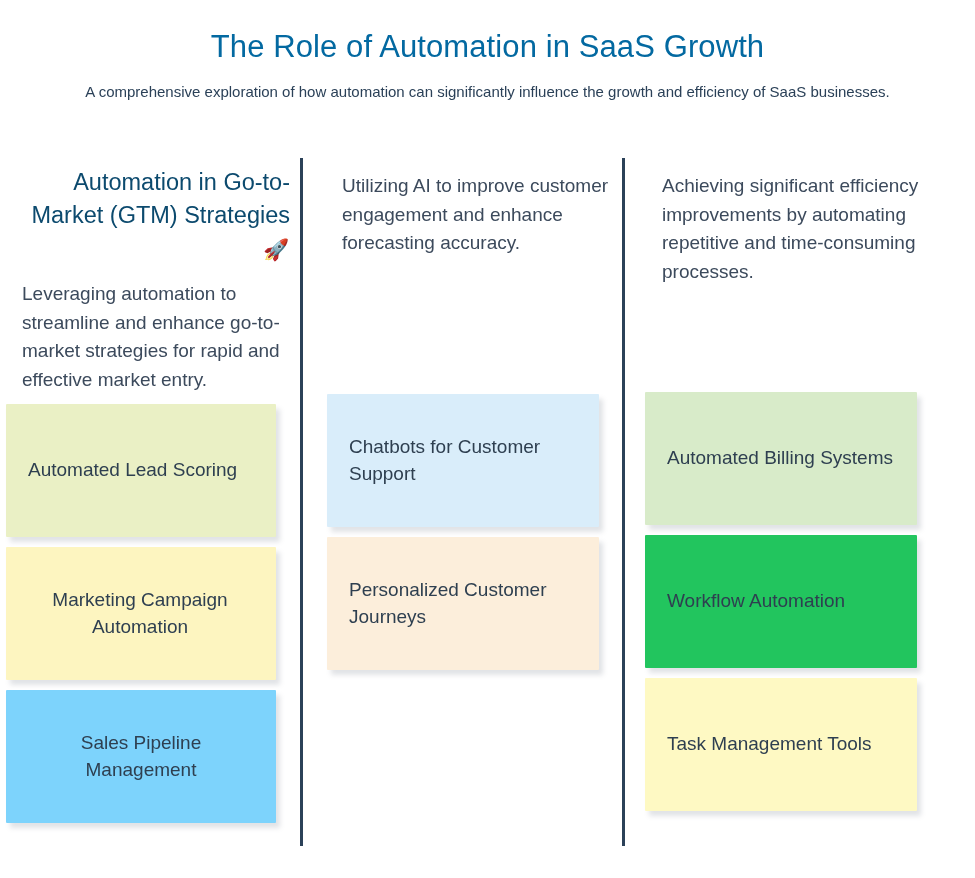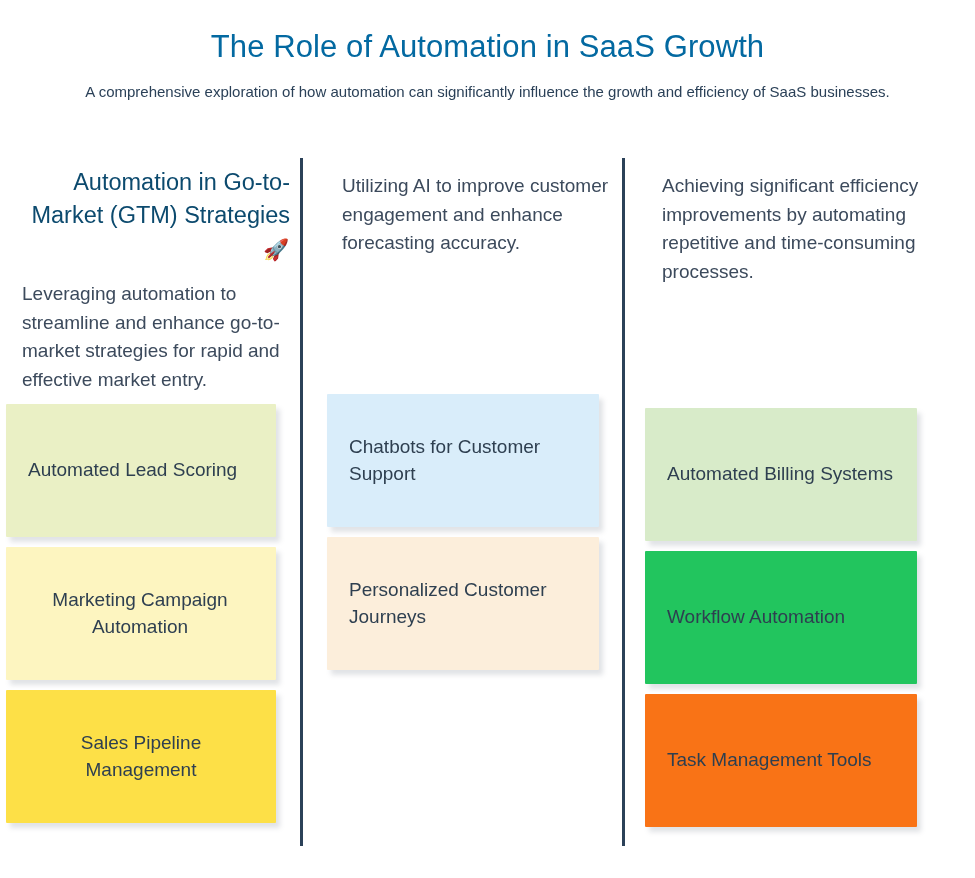--- a/index.html
+++ b/index.html
@@ -85,21 +85,21 @@
     margin-top: 14px;
   }
 
   
   .cards {
     position: absolute;
     left: 0;
   }
   .cards.c1 { top: 246px; left: -16px; width: 270px; text-align: center; }
   .cards.c2 { top: 236px; left: -15px; width: 272px; }
-  .cards.c3 { top: 250px; left: -17px; width: 272px; }
+  .cards.c3 { top: 234px; left: -17px; width: 272px; }
 
   .card {
     box-sizing: border-box;
     display: flex;
     align-items: center;
     padding: 0 22px;
     margin-bottom: 10px;
     box-shadow: 4px 5px 5px rgba(120, 128, 140, 0.22);
     border-radius: 1px;
   }
@@ -132,21 +132,21 @@
       <span class="emoji">🚀</span>
     </h2>
     <p class="col-desc">Leveraging automation to streamline and enhance go-to-market strategies for rapid and effective market entry.</p>
     <div class="cards c1">
       <div class="card" id="c0-0" style="background-color: rgb(234, 240, 197);">
         <span class="card-label">Automated Lead Scoring</span>
       </div>
       <div class="card" id="c0-1" style="background-color: rgb(253, 245, 192); padding-left: 20px;">
         <span class="card-label">Marketing Campaign Automation</span>
       </div>
-      <div class="card" id="c0-2" style="background-color: #fde047;">
+      <div class="card" id="c0-2" style="background-color: #7dd3fc;">
         <span class="card-label">Sales Pipeline Management</span>
       </div>
     </div>
   </div>
 
   <div class="column col-2">
     <p class="col-desc">Utilizing AI to improve customer engagement and enhance forecasting accuracy.</p>
     <div class="cards c2">
       <div class="card" id="c1-0" style="background-color: rgb(217, 237, 250);">
         <span class="card-label">Chatbots for Customer Support</span>
@@ -159,19 +159,19 @@
 
   <div class="column col-3">
     <p class="col-desc">Achieving significant efficiency improvements by automating repetitive and time-consuming processes.</p>
     <div class="cards c3">
       <div class="card" id="c2-0" style="background-color: rgb(216, 235, 201);">
         <span class="card-label">Automated Billing Systems</span>
       </div>
       <div class="card" id="c2-1" style="background-color: #22c55e;">
         <span class="card-label">Workflow Automation</span>
       </div>
-      <div class="card" id="c2-2" style="background-color: #f97316;">
+      <div class="card" id="c2-2" style="background-color: #fef9c3;">
         <span class="card-label">Task Management Tools</span>
       </div>
     </div>
   </div>
 
 </div>
 
 </body></html>

